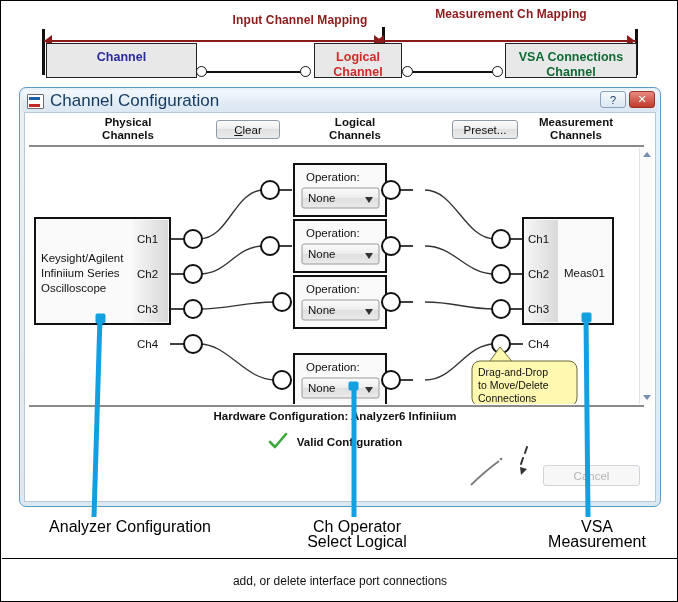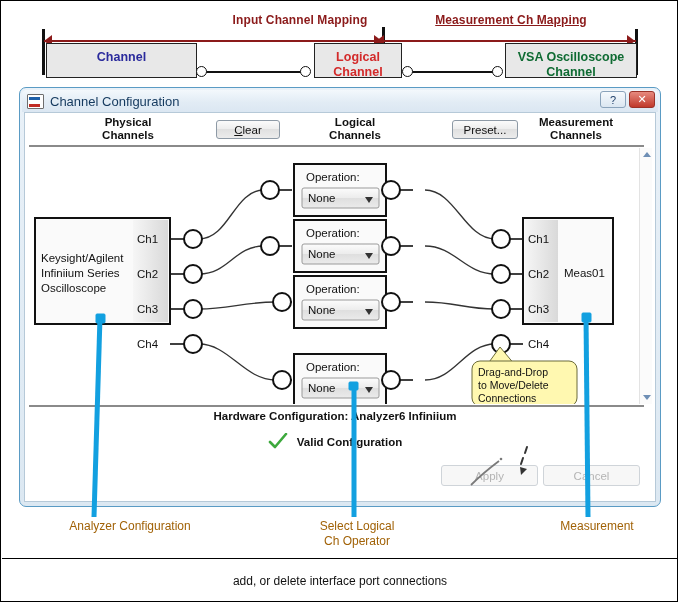--- a/index.html
+++ b/index.html
@@ -11,21 +11,21 @@
   #page{position:relative;width:678px;height:602px;box-sizing:border-box;border:1px solid #000;}
 
   
   #top-diagram{position:absolute;left:0;top:0;width:678px;height:86px;}
 
   .map-label{
     position:absolute;color:#8B1A1A;font-weight:bold;font-size:12px;
     white-space:nowrap;letter-spacing:.1px;
   }
   #lbl-input{left:114px;top:12px;width:370px;text-align:center;}
-  #lbl-meas{left:360px;top:12px;width:300px;text-align:center;text-decoration:underline;}
+  #lbl-meas{left:360px;top:6px;width:300px;text-align:center;}
 
   
   .tick{position:absolute;background:#111;width:3px;}
   #tick-l{left:41px;top:28px;height:46px;}
   #tick-m{left:381px;top:26px;height:18px;}
   #tick-r{left:634px;top:28px;height:46px;}
 
   .rail{position:absolute;top:39px;height:2px;background:#8B1A1A;}
   #rail-l{left:43px;width:340px;}
   #rail-r{left:383px;width:252px;}
@@ -72,21 +72,21 @@
     border:1px solid #6d6d6d;background:#fdfdfd;border-radius:1px;
   }
   #app-icon:before{
     content:"";position:absolute;left:1px;top:2px;width:11px;height:3px;
     background:#1d5fa8;
   }
   #app-icon:after{
     content:"";position:absolute;left:1px;bottom:1px;width:11px;height:3px;
     background:#c02a22;
   }
-  #title-text{font-size:13px;color:#14395e;white-space:nowrap;}
+  #title-text{font-size:17px;color:#14395e;white-space:nowrap;}
   #win-btns{position:absolute;right:3px;top:1px;display:flex;gap:3px;}
   .winbtn{
     width:26px;height:17px;border:1px solid #8aa3bb;border-radius:3px;
     display:flex;align-items:center;justify-content:center;
     font-size:11px;box-sizing:border-box;
   }
   #btn-help{background:linear-gradient(180deg,#f6fafd,#dbe6f1);color:#22416b;}
   #btn-close{
     background:linear-gradient(180deg,#e78a7e,#c0392b);color:#fff;
     border-color:#9b3228;font-weight:bold;font-size:11px;
@@ -164,21 +164,21 @@
   #ann-svg{position:absolute;left:440px;top:330px;width:90px;height:50px;}
 
   
   #callouts{position:absolute;left:0;top:0;width:678px;height:602px;pointer-events:none;}
 
   #annot-row{
     position:absolute;left:1px;top:506px;width:676px;height:52px;
     border-bottom:1px solid #000;box-sizing:border-box;
   }
   .annot{
-    position:absolute;text-align:center;font-size:12px;color:#a16207;line-height:15px;
+    position:absolute;text-align:center;font-size:16px;color:#000000;line-height:15px;
     top:12px;
   }
   #an-left{left:28px;width:200px;}
   #an-mid{left:275px;width:160px;}
   #an-right{left:535px;width:120px;}
 
   #caption{
     position:absolute;left:1px;top:562px;width:676px;text-align:center;
     font-size:12px;color:#111;line-height:16px;padding-top:10px;box-sizing:border-box;
   }
@@ -205,21 +205,21 @@
     <div class="arrowhead ah-right" id="ah4"></div>
 
     <div class="topbox" id="box-phys">
       <div>Channel</div>
     </div>
     <div class="topbox" id="box-log">
       <div>Logical</div>
       <div>Channel</div>
     </div>
     <div class="topbox" id="box-vsa">
-      <div>VSA Oscilloscope</div>
+      <div>VSA Connections</div>
       <div>Channel</div>
     </div>
 
     <div class="tconn" id="tconn1"></div>
     <div class="tconn" id="tconn2"></div>
     <div class="tnode" id="tn1"></div>
     <div class="tnode" id="tn2"></div>
     <div class="tnode" id="tn3"></div>
     <div class="tnode" id="tn4"></div>
   </div>
@@ -415,21 +415,20 @@
 
       <div id="hw-config">Hardware Configuration: Analyzer6 Infiniium</div>
 
       <div id="valid-row">
         <svg id="check-icon" viewBox="0 0 20 17">
           <path d="M2,9 L7,14 L18,1" fill="none" stroke="#3DA93D" stroke-width="2.6" stroke-linecap="round" stroke-linejoin="round"></path>
         </svg>
         <span id="valid-text">Valid Configuration</span>
       </div>
 
-      <div class="dlgbtn" id="btn-apply">Apply</div>
       <div class="dlgbtn" id="btn-cancel">Cancel</div>
 
       <svg id="ann-svg" viewBox="0 0 90 50">
         <path d="M6,42 C14,34 26,24 34,18" fill="none" stroke="#7a7a7a" stroke-width="1.8"></path>
         <circle cx="36" cy="16" r="1.3" fill="#7a7a7a"></circle>
         <path d="M62,4 L60,10 M58,15 L56,21" stroke="#333" stroke-width="2" stroke-linecap="round" fill="none"></path>
         <path d="M55,24 l7,2 l-6,6 z" fill="#333"></path>
       </svg>
 
     </div>
@@ -447,24 +446,25 @@
       <path d="M585,315 L587,516" stroke-width="5"></path>
       <rect x="581" y="312" width="9" height="9" rx="1"></rect>
     </g>
   </svg>
 
   <div id="annot-row">
     <div class="annot" id="an-left">
       <div>Analyzer Configuration</div>
     </div>
     <div class="annot" id="an-mid">
+      <div>Ch Operator</div>
       <div>Select Logical</div>
-      <div>Ch Operator</div>
     </div>
     <div class="annot" id="an-right">
+      <div>VSA</div>
       <div>Measurement</div>
     </div>
   </div>
 
   <div id="caption">
     <div>add, or delete interface port connections</div>
   </div>
 
 </div>
 

